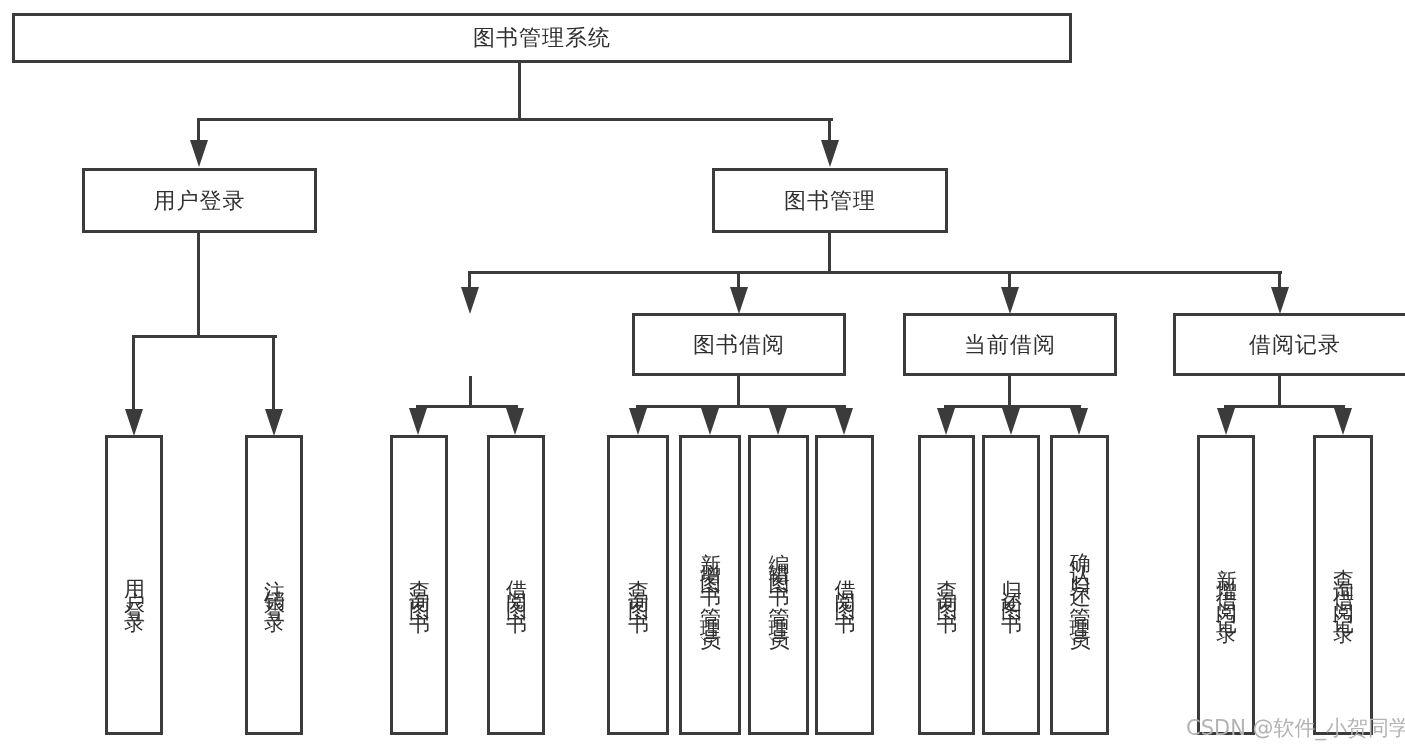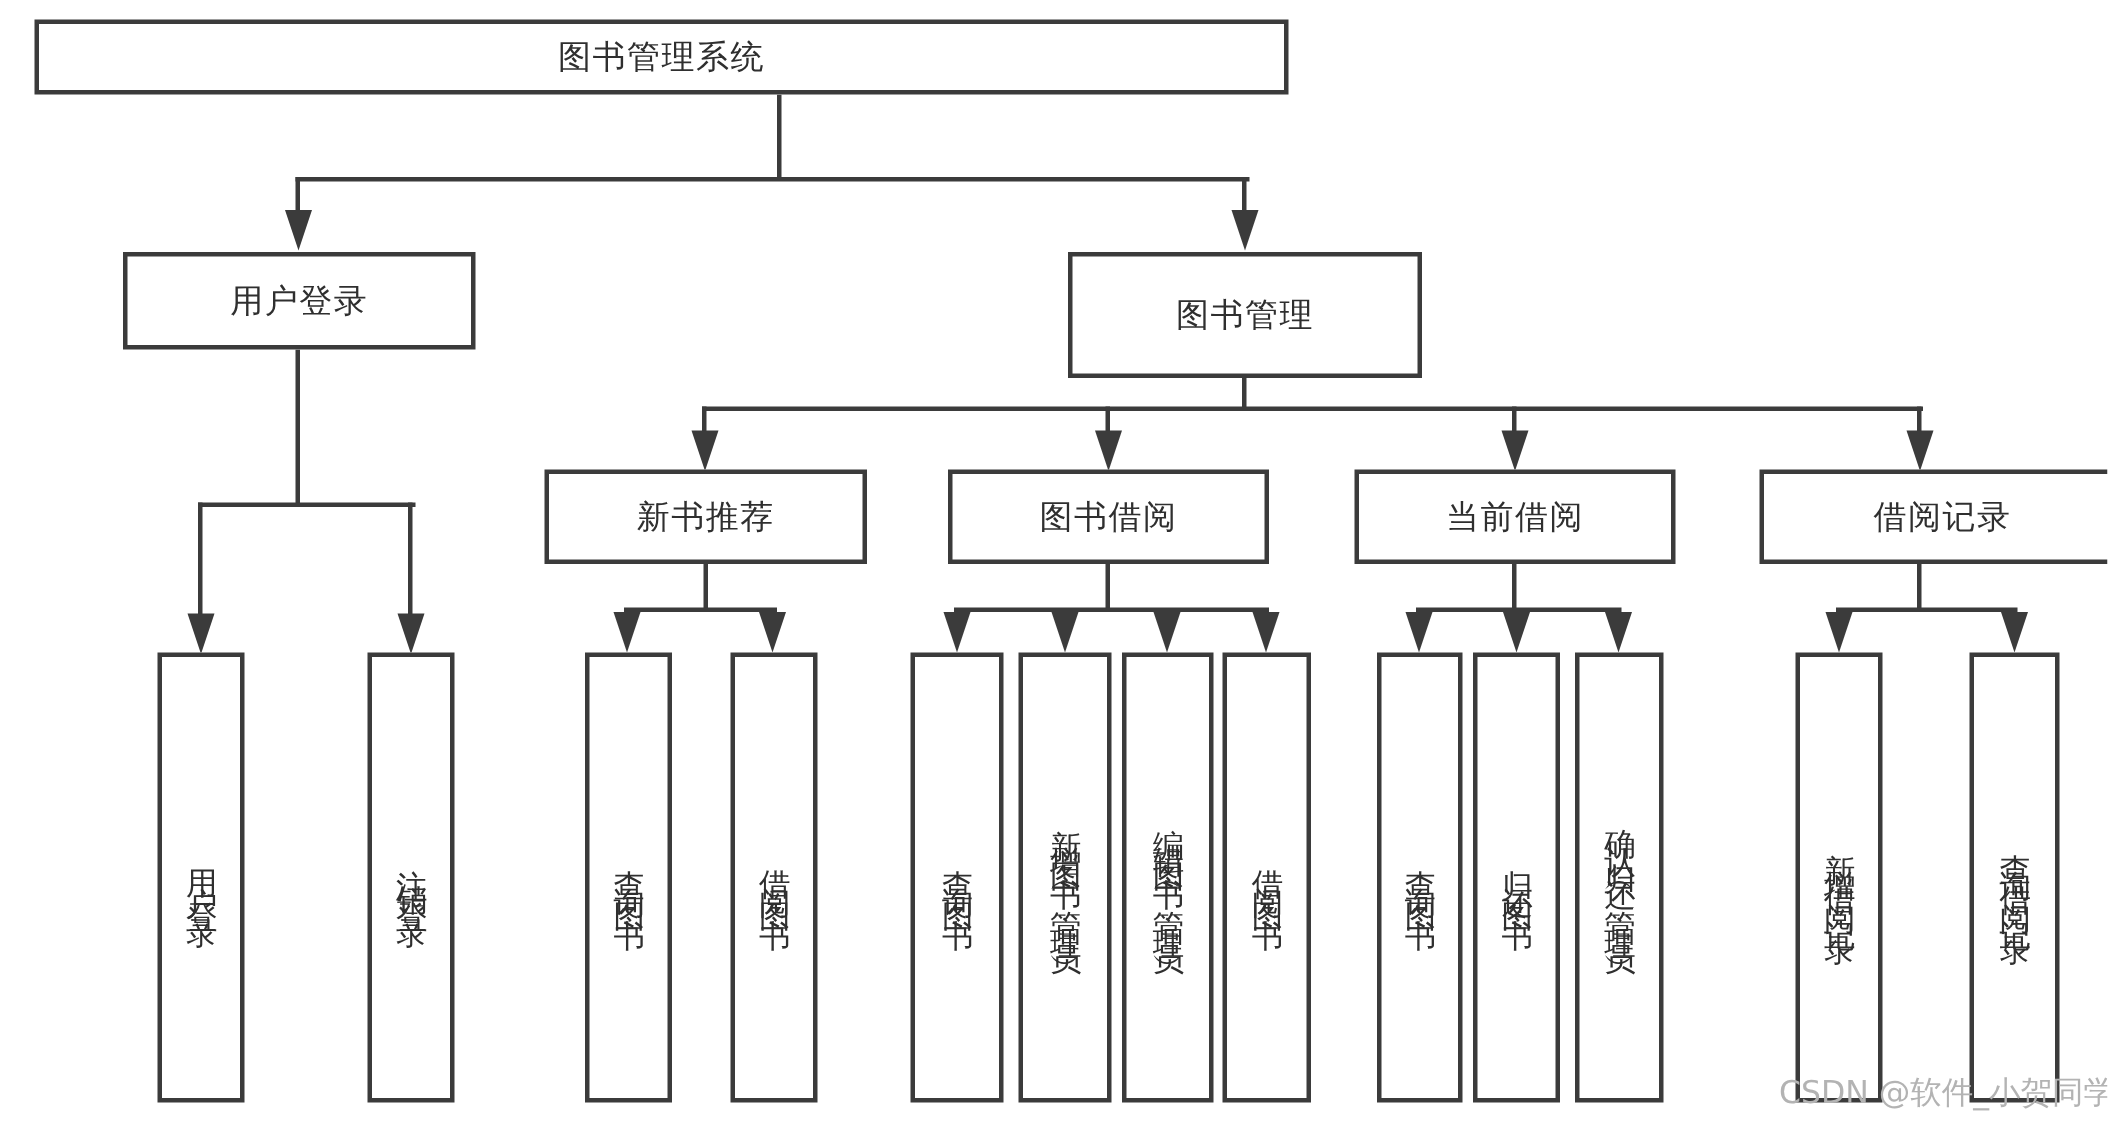--- a/index.html
+++ b/index.html
@@ -110,34 +110,31 @@
     <div class="arrow" style="left:1070px;top:408px"></div>
   </div>
 
   <div>
     <div class="line" style="left:1278px;top:376px;width:3px;height:31px"></div>
     <div class="line" style="left:1224px;top:405px;width:121px;height:3px"></div>
     <div class="arrow" style="left:1217px;top:408px"></div>
     <div class="arrow" style="left:1334px;top:408px"></div>
   </div>
 
-  <div class="box hbox" style="left:23px;top:13px;width:836px;height:50px">
+  <div class="box hbox" style="left:12px;top:13px;width:1060px;height:50px">
     <span>图书管理系统</span>
   </div>
 
   <div class="box hbox" style="left:82px;top:168px;width:235px;height:65px">
     <span>用户登录</span>
   </div>
-  <div class="box hbox" style="left:712px;top:168px;width:236px;height:84px">
+  <div class="box hbox" style="left:712px;top:168px;width:236px;height:65px">
     <span>图书管理</span>
   </div>
 
-  <div class="box hbox" style="left:363px;top:313px;width:215px;height:63px">
-    <span>新书推荐</span>
-  </div>
   <div class="box hbox" style="left:903px;top:313px;width:214px;height:63px">
     <span>当前借阅</span>
   </div>
   <div class="box hbox" style="left:632px;top:313px;width:214px;height:63px">
     <span>图书借阅</span>
   </div>
   <div class="box hbox" style="left:1173px;top:313px;width:244px;height:63px">
     <span>借阅记录</span>
   </div>
 

